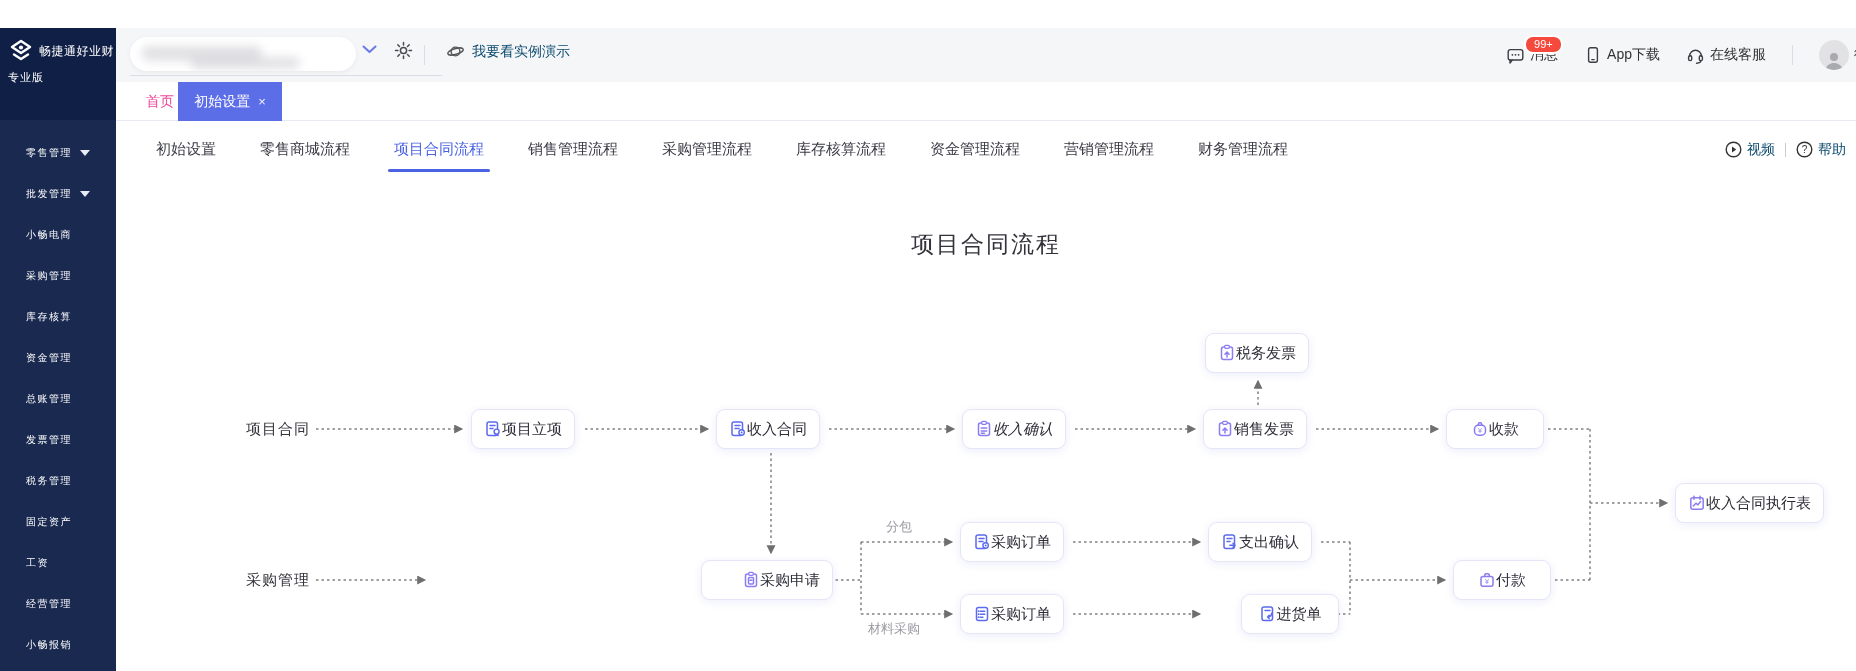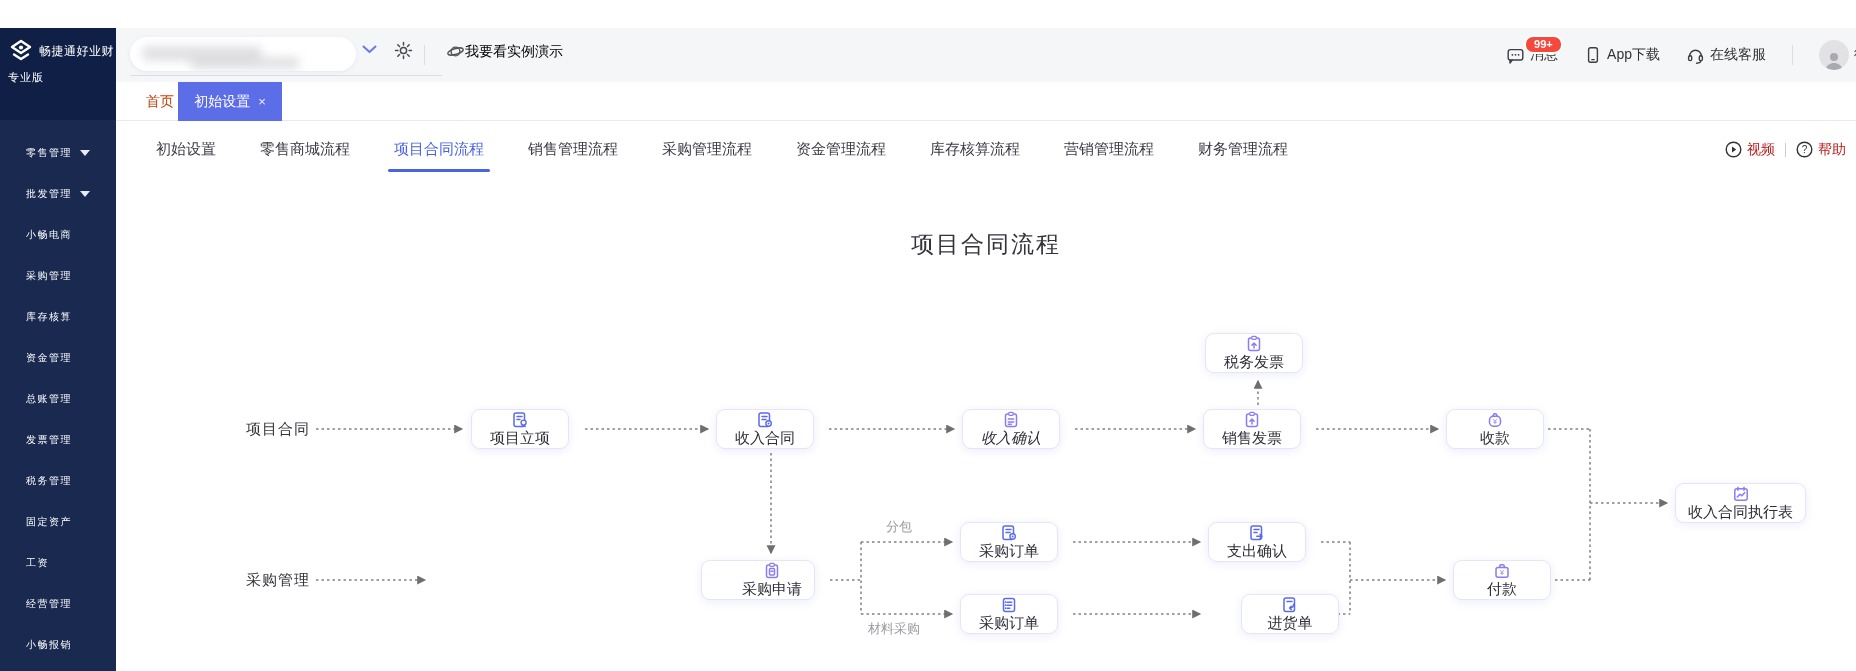--- a/index.html
+++ b/index.html
@@ -22,55 +22,55 @@
   
   .topbar { position:absolute; left:116px; top:28px; right:0; height:54px; background:#f5f6f8; }
   .search-zone { position:absolute; left:14px; top:6px; width:312px; height:42px; border-bottom:1px solid #dadde6; }
   .search-pill { position:absolute; left:0; top:3px; width:226px; height:34px; background:#fff; border-radius:17px;
                  box-shadow:0 1px 4px rgba(120,130,160,.12); overflow:hidden; }
   .blur-blob { position:absolute; background:#c9c9cf; opacity:.55; filter:blur(5px); border-radius:6px; }
   .tb-ico { display:inline-flex; align-items:center; justify-content:center; }
   .chevron-down { position:absolute; left:246px; top:17px; }
   .gear { position:absolute; left:278px; top:13px; }
   .tb-divider { position:absolute; left:308px; top:17px; width:1px; height:20px; background:#dcdde2; }
-  .demo-link { position:absolute; left:330px; top:14px; display:flex; align-items:center; gap:0;
-               font-size:14px; color:#000000; cursor:pointer; }
+  .demo-link { position:absolute; left:330px; top:14px; display:flex; align-items:center; gap:7px;
+               font-size:14px; color:#0c4a6e; cursor:pointer; }
   .tb-right { position:absolute; right:-26px; top:0; height:54px; display:flex; align-items:center; gap:26px; }
   .tb-item { display:flex; align-items:center; gap:5px; font-size:14px; color:#333; cursor:pointer; position:relative; }
-  .badge { position:absolute; top:-11px; left:18px; background:#f4493c; color:#fff; font-size:11px; font-weight:bold;
+  .badge { position:absolute; top:-11px; left:18px; background:#f4493c; color:#fff; font-size:11px; font-weight:normal;
            padding:1px 8px; border-radius:9px; border:2px solid #fff; line-height:13px; }
   .avatar { width:30px; height:30px; border-radius:50%; background:#e2e2e5; display:flex; align-items:flex-end; justify-content:center; overflow:hidden; }
   .user-name { font-size:14px; color:#333; white-space:nowrap; }
 
   
   .tabstrip { position:absolute; left:116px; top:82px; right:0; height:39px; background:#fff; border-bottom:1px solid #e7eaf2; }
   .wtab-home { position:absolute; left:14px; top:0; height:39px; display:flex; align-items:center; padding:0 16px;
-               font-size:14px; color:#c2410c; cursor:pointer; }
+               font-size:14px; color:#ec4899; cursor:pointer; }
   .wtab-active { position:absolute; left:62px; top:0; height:39px; min-width:104px; background:#5c6de8; color:#fff;
                  display:flex; align-items:center; justify-content:center; gap:8px; font-size:14px; cursor:pointer; }
   .wtab-close { font-size:13px; opacity:.9; cursor:pointer; }
 
   
   .content { position:absolute; left:116px; top:121px; width:1740px; height:550px; background:#fff; }
   .pagetabs { position:relative; height:57px; display:flex; align-items:center; padding-left:40px; gap:44px; }
   .ptab { font-size:15px; color:#3a3a45; cursor:pointer; position:relative; height:100%; display:flex; align-items:center; white-space:nowrap; }
   .ptab.active { color:#4a63e2; }
   .ptab.active::after { content:""; position:absolute; left:-6px; right:-6px; bottom:6px; height:3px; border-radius:2px; background:#4a63e2; }
-  .ptab-right { position:absolute; right:10px; top:0; height:57px; display:flex; align-items:center; gap:10px; font-size:14px; color:#b91c1c; }
+  .ptab-right { position:absolute; right:10px; top:0; height:57px; display:flex; align-items:center; gap:10px; font-size:14px; color:#0c4a6e; }
   .ptab-right .sep { width:1px; height:14px; background:#ccc; }
   .ptab-right .pr-item { display:flex; align-items:center; gap:5px; cursor:pointer; }
 
   .flow-title { position:absolute; left:0; right:0; top:108px; text-align:center; font-size:23px; color:#32323a;
                 font-weight:500; letter-spacing:2px; }
 
   .flow-layer { position:absolute; left:0; top:0; width:1740px; height:550px; }
   .edges { position:absolute; left:0; top:0; pointer-events:none; }
   .fnode { position:absolute; height:40px; min-width:98px; background:#fff; border:1px solid #e4e6f8; border-radius:9px;
            display:flex; align-items:center; justify-content:center; padding:0 12px;
-           box-shadow:0 2px 8px rgba(100,110,220,.12); font-size:15px; color:#2e2e38; cursor:pointer; white-space:nowrap;flex-direction:column; }
+           box-shadow:0 2px 8px rgba(100,110,220,.12); font-size:15px; color:#2e2e38; cursor:pointer; white-space:nowrap; }
   .row-label { position:absolute; font-size:15px; color:#33333b; letter-spacing:1px; }
   .branch-label { position:absolute; font-size:13px; color:#9a9aa2; }
 </style>
 </head>
 <body>
 
 <div class="screen">
 
   <div class="sidebar">
     <div class="logo-block">
@@ -215,22 +215,22 @@
     </span>
   </div>
 
   <div class="content">
     <div class="pagetabs" id="pagetabs">
       <div class="ptab">初始设置</div>
         <div class="ptab">零售商城流程</div>
         <div class="ptab active">项目合同流程</div>
         <div class="ptab">销售管理流程</div>
         <div class="ptab">采购管理流程</div>
+        <div class="ptab">库存核算流程</div>
         <div class="ptab">资金管理流程</div>
-        <div class="ptab">库存核算流程</div>
         <div class="ptab">营销管理流程</div>
         <div class="ptab">财务管理流程</div>
         <div class="ptab-right">
         <span class="pr-item">
           <svg width="17" height="17" viewBox="0 0 17 17">
               <circle cx="8.5" cy="8.5" r="7.3" fill="none" stroke="#333" stroke-width="1.4"></circle>
               <path d="M7 5.6l4.2 2.9L7 11.4z" fill="#333"></path>
             </svg>
           <span>视频</span>
         </span>

